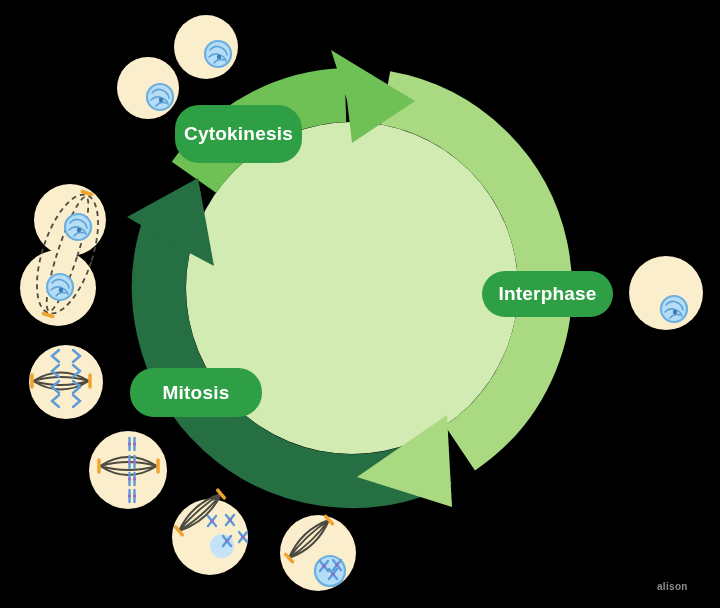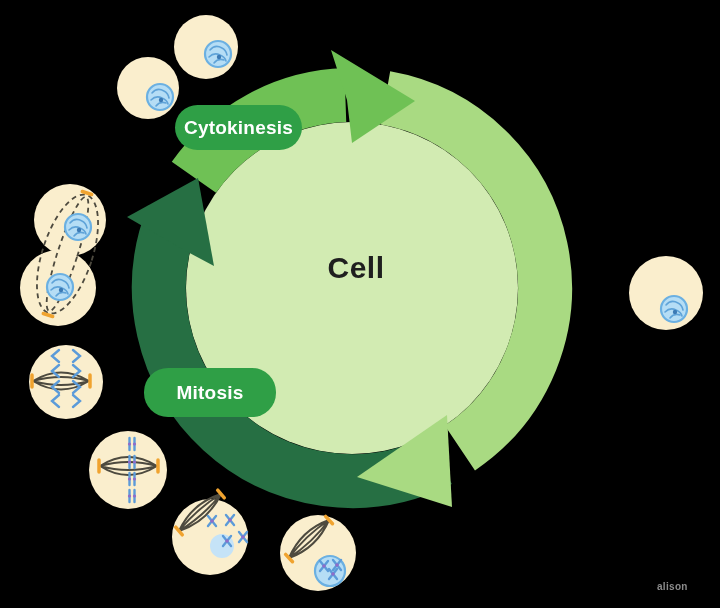--- a/index.html
+++ b/index.html
@@ -22,23 +22,23 @@
   .plain-nuc{fill:#c5e3f7;}
   .spindle{stroke:var(--spindle);stroke-width:2;fill:none;}
   .spindle-dash{stroke:var(--spindle);stroke-width:1.8;fill:none;stroke-dasharray:5 4;}
   .pole{stroke:var(--centrosome_orange);stroke-width:3.5;stroke-linecap:round;}
   .chrom{stroke:var(--chromosome_blue);stroke-width:2.4;fill:none;stroke-linecap:round;}
   .centromere{fill:var(--centromere_purple);}
 
   .pill{position:absolute;display:flex;align-items:center;justify-content:center;
         background:var(--pill_green);color:#fff;font-weight:700;font-size:19px;
         border-radius:24px;letter-spacing:.2px;}
-  .pill-cytokinesis{left:175px;top:105px;width:127px;height:45px;}
+  .pill-cytokinesis{left:175px;top:105px;width:127px;height:58px;}
   .pill-interphase{left:482px;top:271px;width:131px;height:46px;}
-  .pill-mitosis{left:144px;top:368px;width:132px;height:49px;align-items:center;}
+  .pill-mitosis{left:130px;top:368px;width:132px;height:49px;align-items:center;}
 
   .center-label{position:absolute;left:292px;top:252px;width:128px;text-align:center;
         font-size:30px;font-weight:800;line-height:1.08;color:var(--text_dark);
         letter-spacing:.5px;}
   .watermark{position:absolute;left:657px;top:581px;font-size:10px;font-weight:700;
         color:var(--watermark_gray);letter-spacing:.3px;}
 </style>
 </head>
 <body>
 
@@ -152,22 +152,24 @@
 
     <g>
       <circle class="cream" cx="666" cy="293" r="37"></circle>
       <use href="#nucleus-glyph" x="674" y="309"></use>
     </g>
   </svg>
 
   <div class="pill pill-cytokinesis">
     <span>Cytokinesis</span>
   </div>
+  <div class="pill pill-interphase">
+    <span>Interphase</span>
+  </div>
   <div class="pill pill-mitosis">
     <span>Mitosis</span>
   </div>
 
   <div class="center-label">
-    <div>Cell</div>
   </div>
 
   <div class="watermark">alison</div>
 </div>
 
 </body></html>

